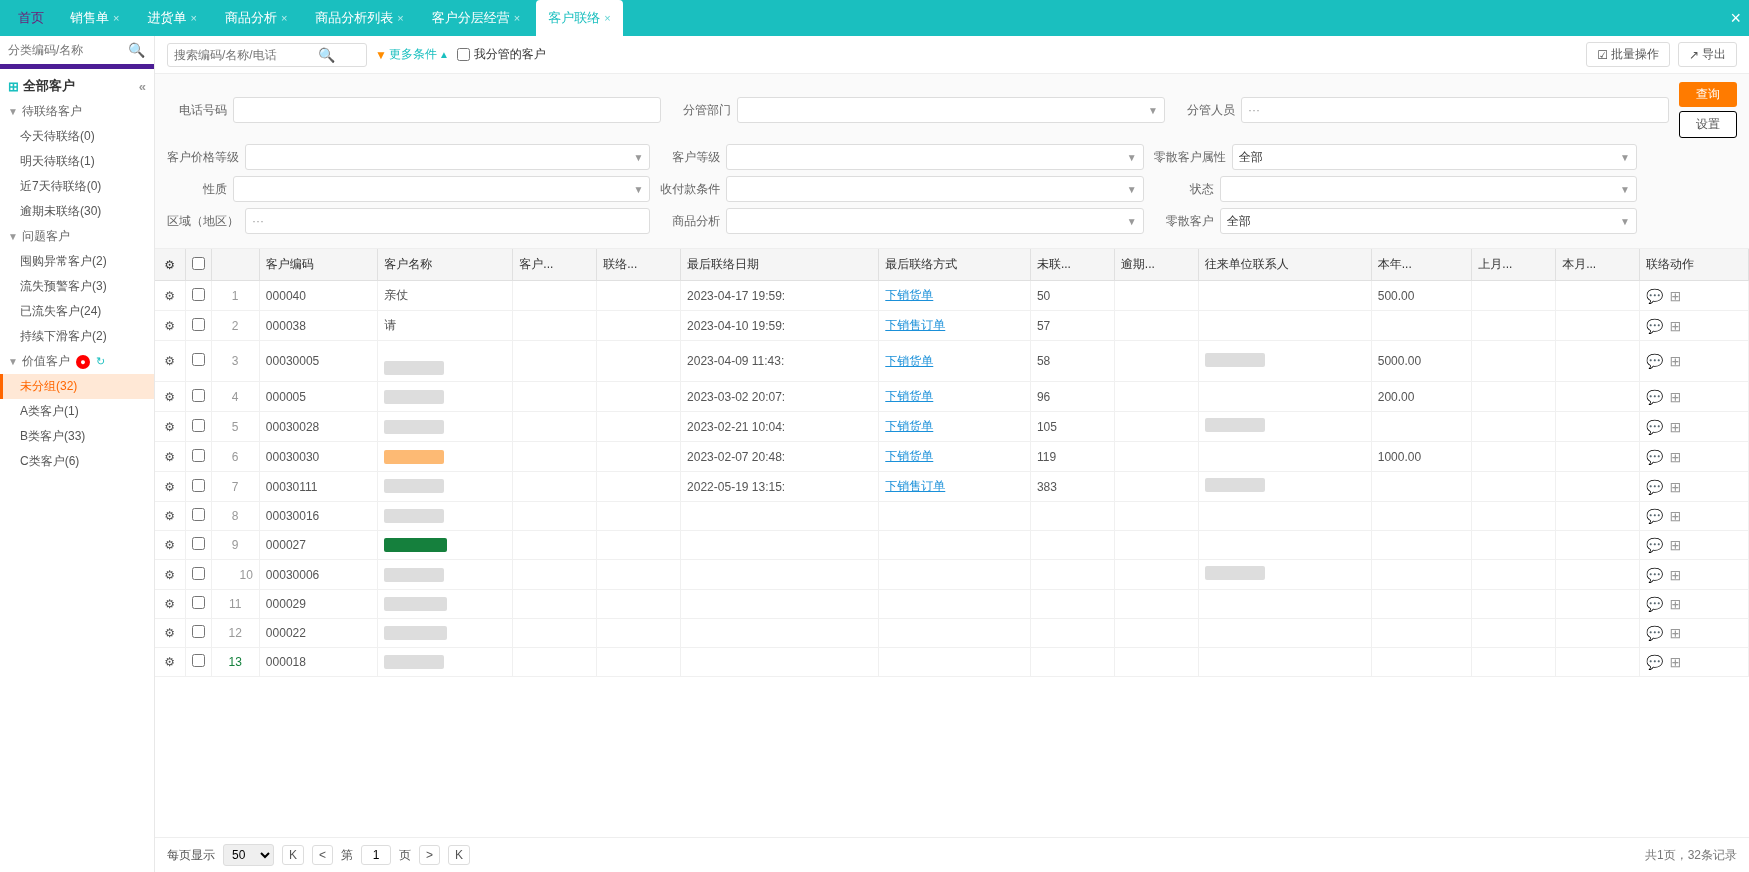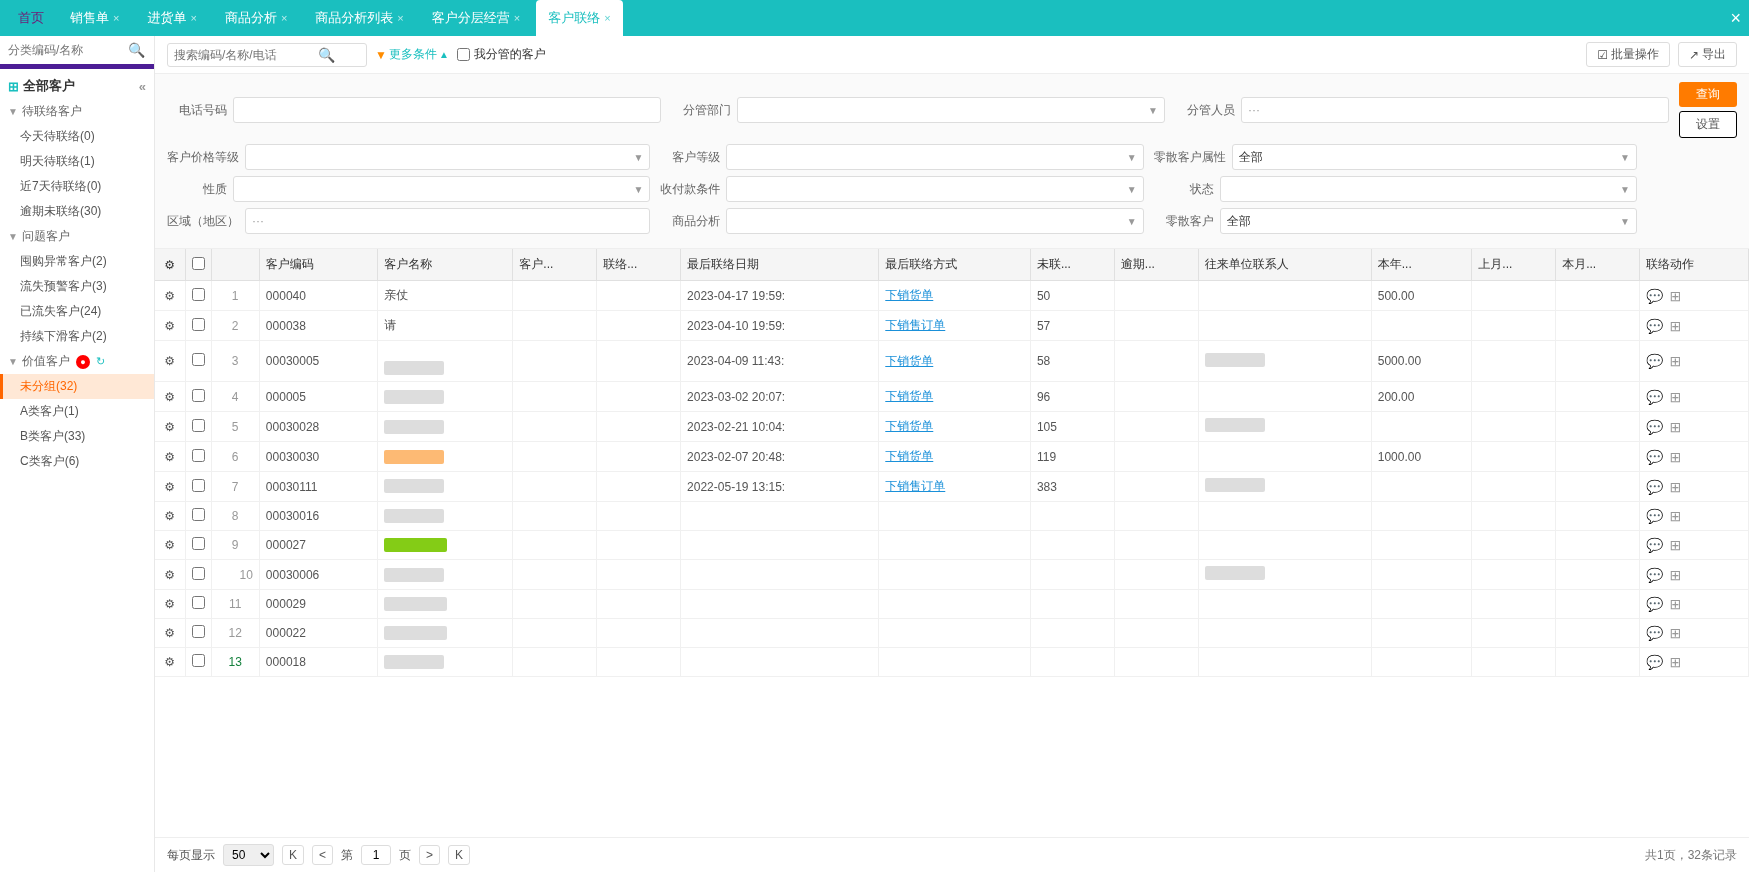--- a/index.html
+++ b/index.html
@@ -780,21 +780,21 @@
         <span class="action-icon">💬</span>
         <span class="action-icon">⊞</span>
       </div>
     </td>
   </tr>
             <tr>
     <td class="center" style="text-align:center;">⚙</td>
     <td class="center" style="text-align:center;"><input type="checkbox" style=""></td>
     <td class="center" style="text-align:center;color:#999;">9</td>
     <td>000027</td>
-    <td><span style="background:#84cc16;color:transparent;border-radius:2px;display:inline-block;min-width:60px;height:14px;">公blurred10</span></td>
+    <td><span style="background:#15803d;color:transparent;border-radius:2px;display:inline-block;min-width:60px;height:14px;">公blurred10</span></td>
     <td></td>
     <td></td>
     <td></td>
     <td></td>
     <td></td>
     <td></td>
     <td></td>
     <td></td>
     <td></td>
     <td></td>

